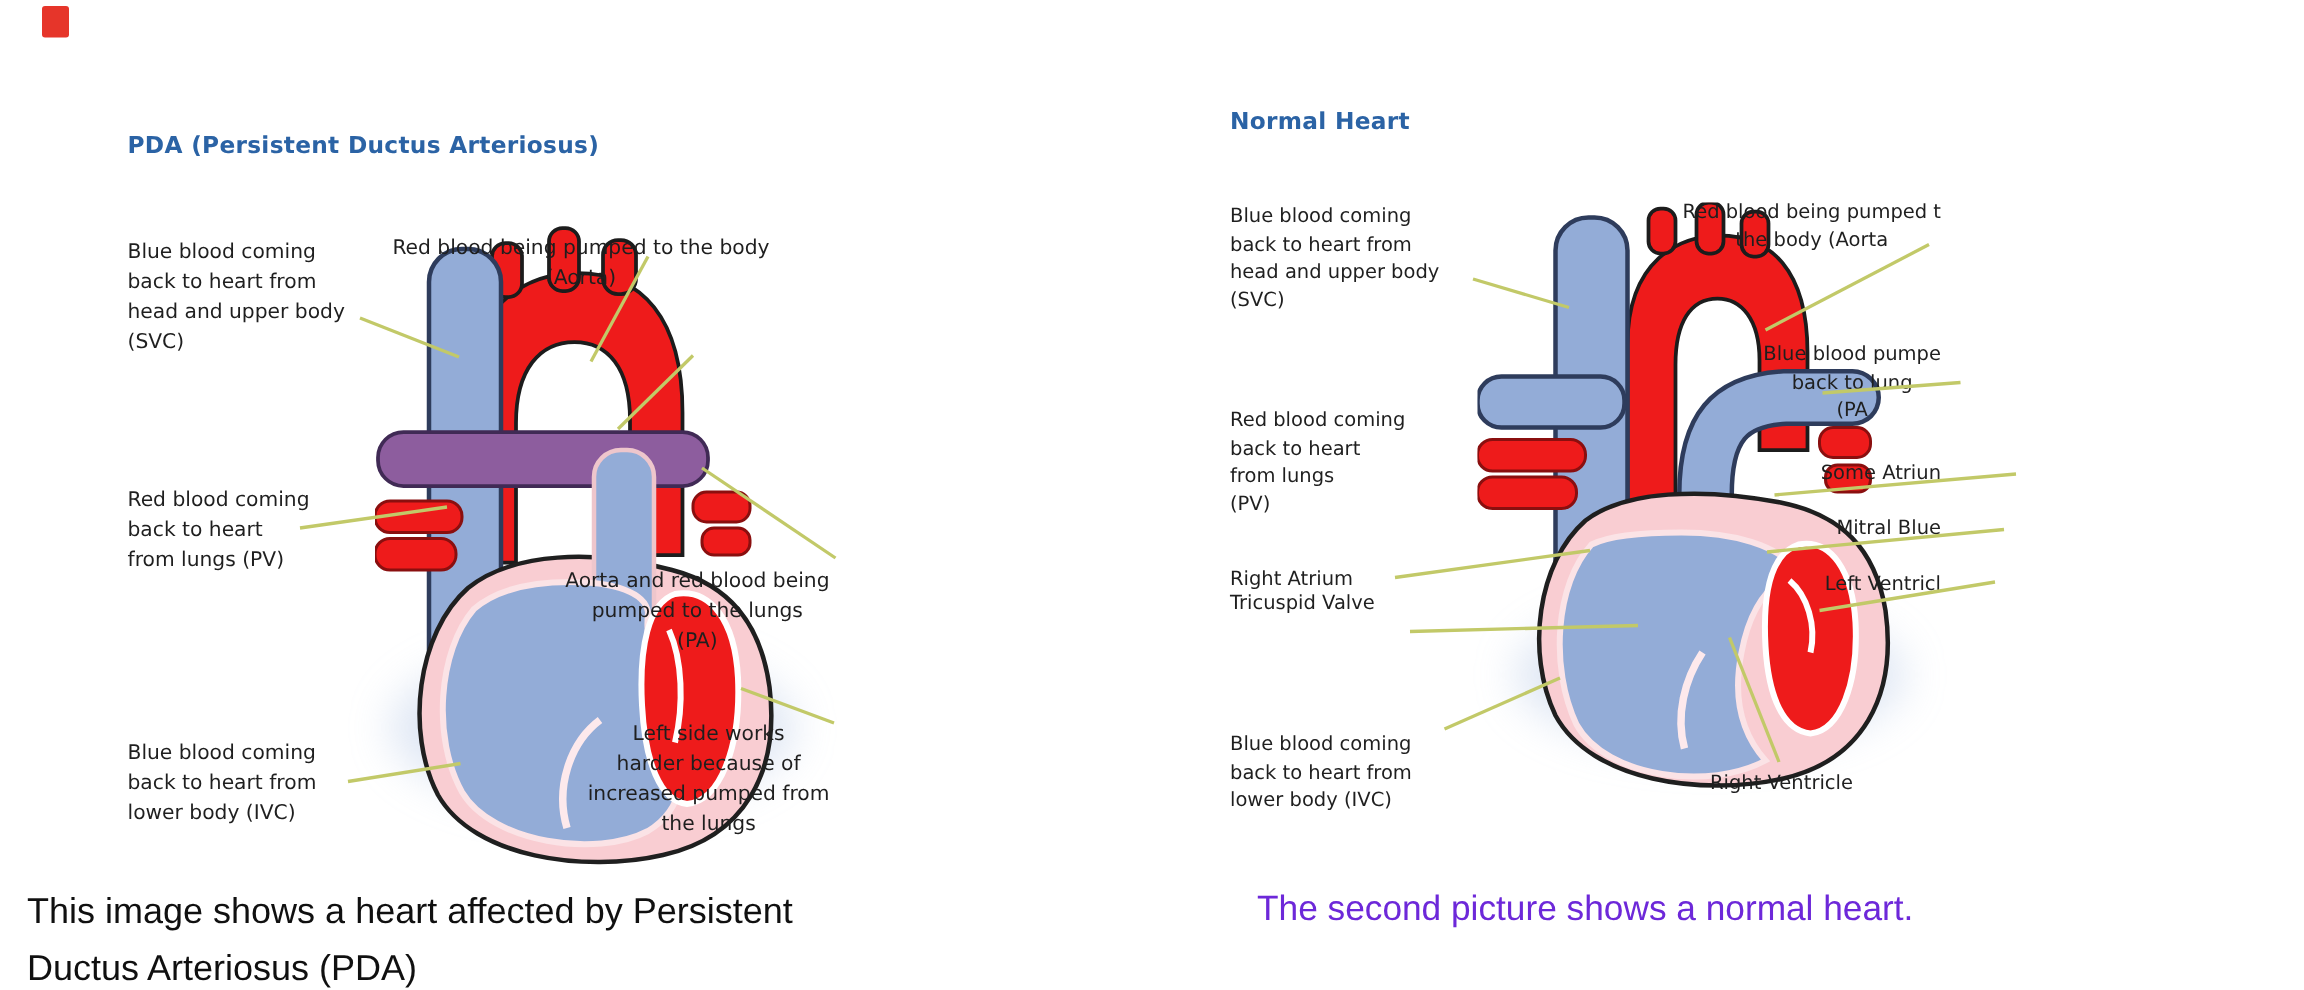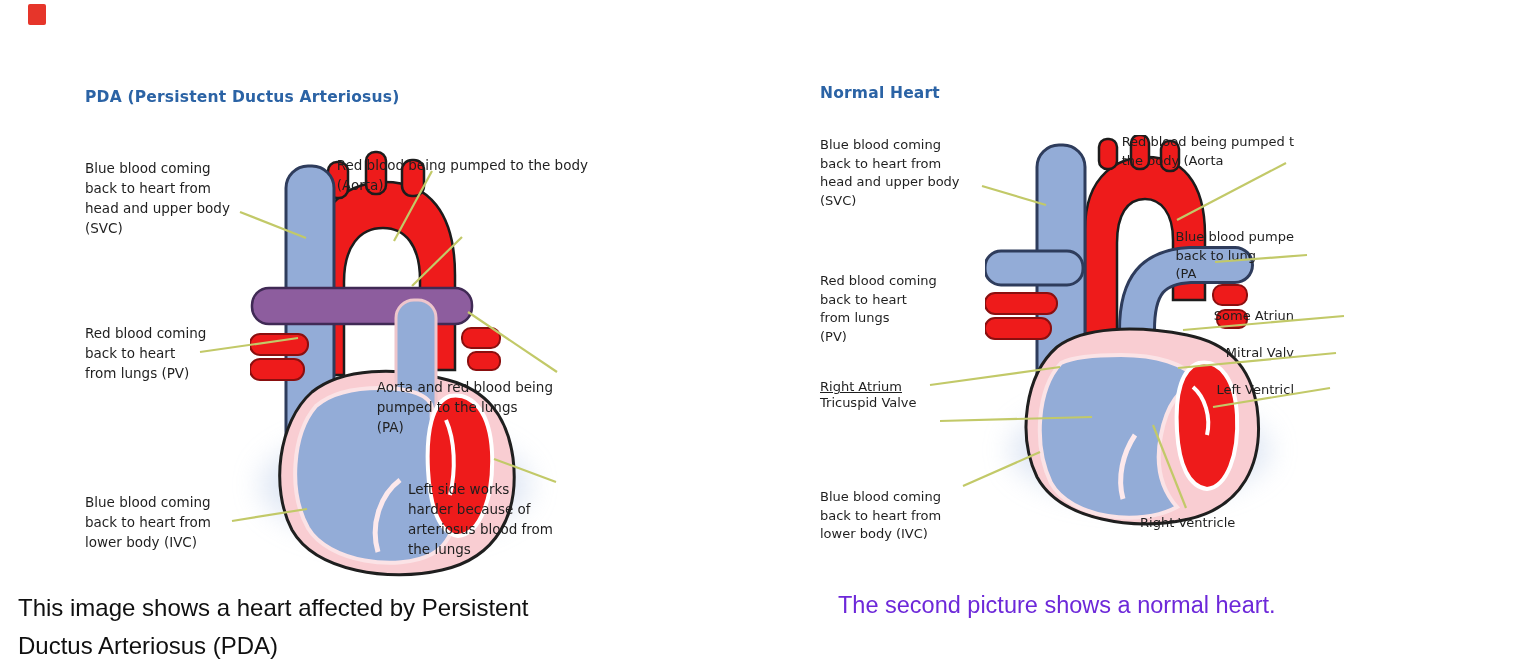--- a/index.html
+++ b/index.html
@@ -2,21 +2,21 @@
 <html><head>
 <meta charset="utf-8">
 <style>
   html,body{margin:0;padding:0;background:#ffffff;}
   .screen{position:relative;width:1408px;height:660px;background:#ffffff;overflow:hidden;
           font-family:"DejaVu Sans",sans-serif;}
   .red-marker{position:absolute;left:28px;top:4px;width:18px;height:21px;background:#e6352a;border-radius:2px;}
   .fig-title{position:absolute;font-weight:bold;font-size:15.5px;color:#2b63a5;letter-spacing:.2px;}
   .lab{position:absolute;font-size:13.5px;line-height:20px;color:#1f1f1f;white-space:pre-line;}
   .lab2{position:absolute;font-size:13px;line-height:18.5px;color:#1f1f1f;white-space:pre-line;}
-  .ra{text-align:left;}
+  .ra{text-align:center;}
   .caption{position:absolute;font-family:"Liberation Sans",sans-serif;font-size:24px;line-height:38px;
            color:#101010;white-space:pre-line;margin-top:17px;}
   .caption2{position:absolute;font-family:"Liberation Sans",sans-serif;font-size:23.5px;color:#6d28d9;}
   .leads{position:absolute;left:0;top:0;width:1536px;height:660px;pointer-events:none;}
   .leads line{stroke:#c2c968;stroke-width:2.2;}
   .heart-svg{position:absolute;}
   .heart-shadow{position:absolute;background:rgba(150,175,220,.30);border-radius:50%;filter:blur(14px);}
 </style>
 </head>
 <body>
@@ -59,34 +59,34 @@
   <div class="lab" style="left:85px;top:158px;">Blue blood coming
 back to heart from
 head and upper body
 (SVC)</div>
   <div class="lab" style="left:85px;top:323px;">Red blood coming
 back to heart
 from lungs (PV)</div>
   <div class="lab" style="left:85px;top:492px;">Blue blood coming
 back to heart from
 lower body (IVC)</div>
-  <div class="lab ra" style="right:820px;top:155px;">Red blood being pumped to the body
+  <div class="lab ra" style="right:895px;top:155px;">Red blood being pumped to the body
 (Aorta)</div>
   <div class="lab ra" style="right:855px;top:377px;">Aorta and red blood being
 pumped to the lungs
 (PA)</div>
   <div class="lab ra" style="right:855px;top:479px;">Left side works
 harder because of
-arteriosus blood from
+increased pumped from
 the lungs</div>
 
   <div class="caption" style="left:18px;top:572px;">This image shows a heart affected by Persistent
 Ductus Arteriosus (PDA)</div>
 
-  <div class="fig-title" style="left:820px;top:84px;">Normal Heart</div>
+  <div class="fig-title" style="left:820px;top:72px;">Normal Heart</div>
 
   <div class="heart-shadow" style="left:1010px;top:400px;width:260px;height:100px;"></div>
 
   <svg class="heart-svg" style="left:985px;top:135px;" width="295" height="415" viewBox="0 0 295 415">
 
     <path d="M100,200 L100,95 C100,38 135,22 162,22 C195,22 220,45 220,100 L220,165 L188,165 L188,105 C188,78 176,64 160,64 C142,64 132,80 132,108 L132,200 Z" fill="#ee1b1b" stroke="#1c1c1c" stroke-width="2.5"></path>
     <rect x="114" y="4" width="18" height="30" rx="8" fill="#ee1b1b" stroke="#1c1c1c" stroke-width="2.5"></rect>
     <rect x="146" y="0" width="18" height="34" rx="8" fill="#ee1b1b" stroke="#1c1c1c" stroke-width="2.5"></rect>
     <rect x="176" y="6" width="18" height="30" rx="8" fill="#ee1b1b" stroke="#1c1c1c" stroke-width="2.5"></rect>
 
@@ -112,33 +112,33 @@
   </svg>
 
   <div class="lab2" style="left:820px;top:136px;">Blue blood coming
 back to heart from
 head and upper body
 (SVC)</div>
   <div class="lab2" style="left:820px;top:272px;">Red blood coming
 back to heart
 from lungs
 (PV)</div>
-  <div class="lab2" style="left:820px;top:378px;text-decoration:underline;">Right Atrium</div>
+  <div class="lab2" style="left:820px;top:378px;">Right Atrium</div>
   <div class="lab2" style="left:820px;top:394px;">Tricuspid Valve</div>
   <div class="lab2" style="left:820px;top:488px;">Blue blood coming
 back to heart from
 lower body (IVC)</div>
   <div class="lab2" style="left:1140px;top:514px;">Right Ventricle</div>
   <div class="lab2 ra" style="right:114px;top:133px;">Red blood being pumped t
 the body (Aorta</div>
   <div class="lab2 ra" style="right:114px;top:228px;">Blue blood pumpe
 back to lung
 (PA</div>
   <div class="lab2 ra" style="right:114px;top:307px;">Some Atriun</div>
-  <div class="lab2 ra" style="right:114px;top:344px;">Mitral Valv</div>
+  <div class="lab2 ra" style="right:114px;top:344px;">Mitral Blue</div>
   <div class="lab2 ra" style="right:114px;top:381px;">Left Ventricl</div>
 
   <div class="caption2" style="left:838px;top:592px;">The second picture shows a normal heart.</div>
 
   <svg class="leads" viewBox="0 0 1536 660">
 
     <line x1="240" y1="212" x2="306" y2="238"></line>
     <line x1="432" y1="171" x2="394" y2="241"></line>
     <line x1="462" y1="237" x2="412" y2="286"></line>
     <line x1="468" y1="312" x2="557" y2="372"></line>

